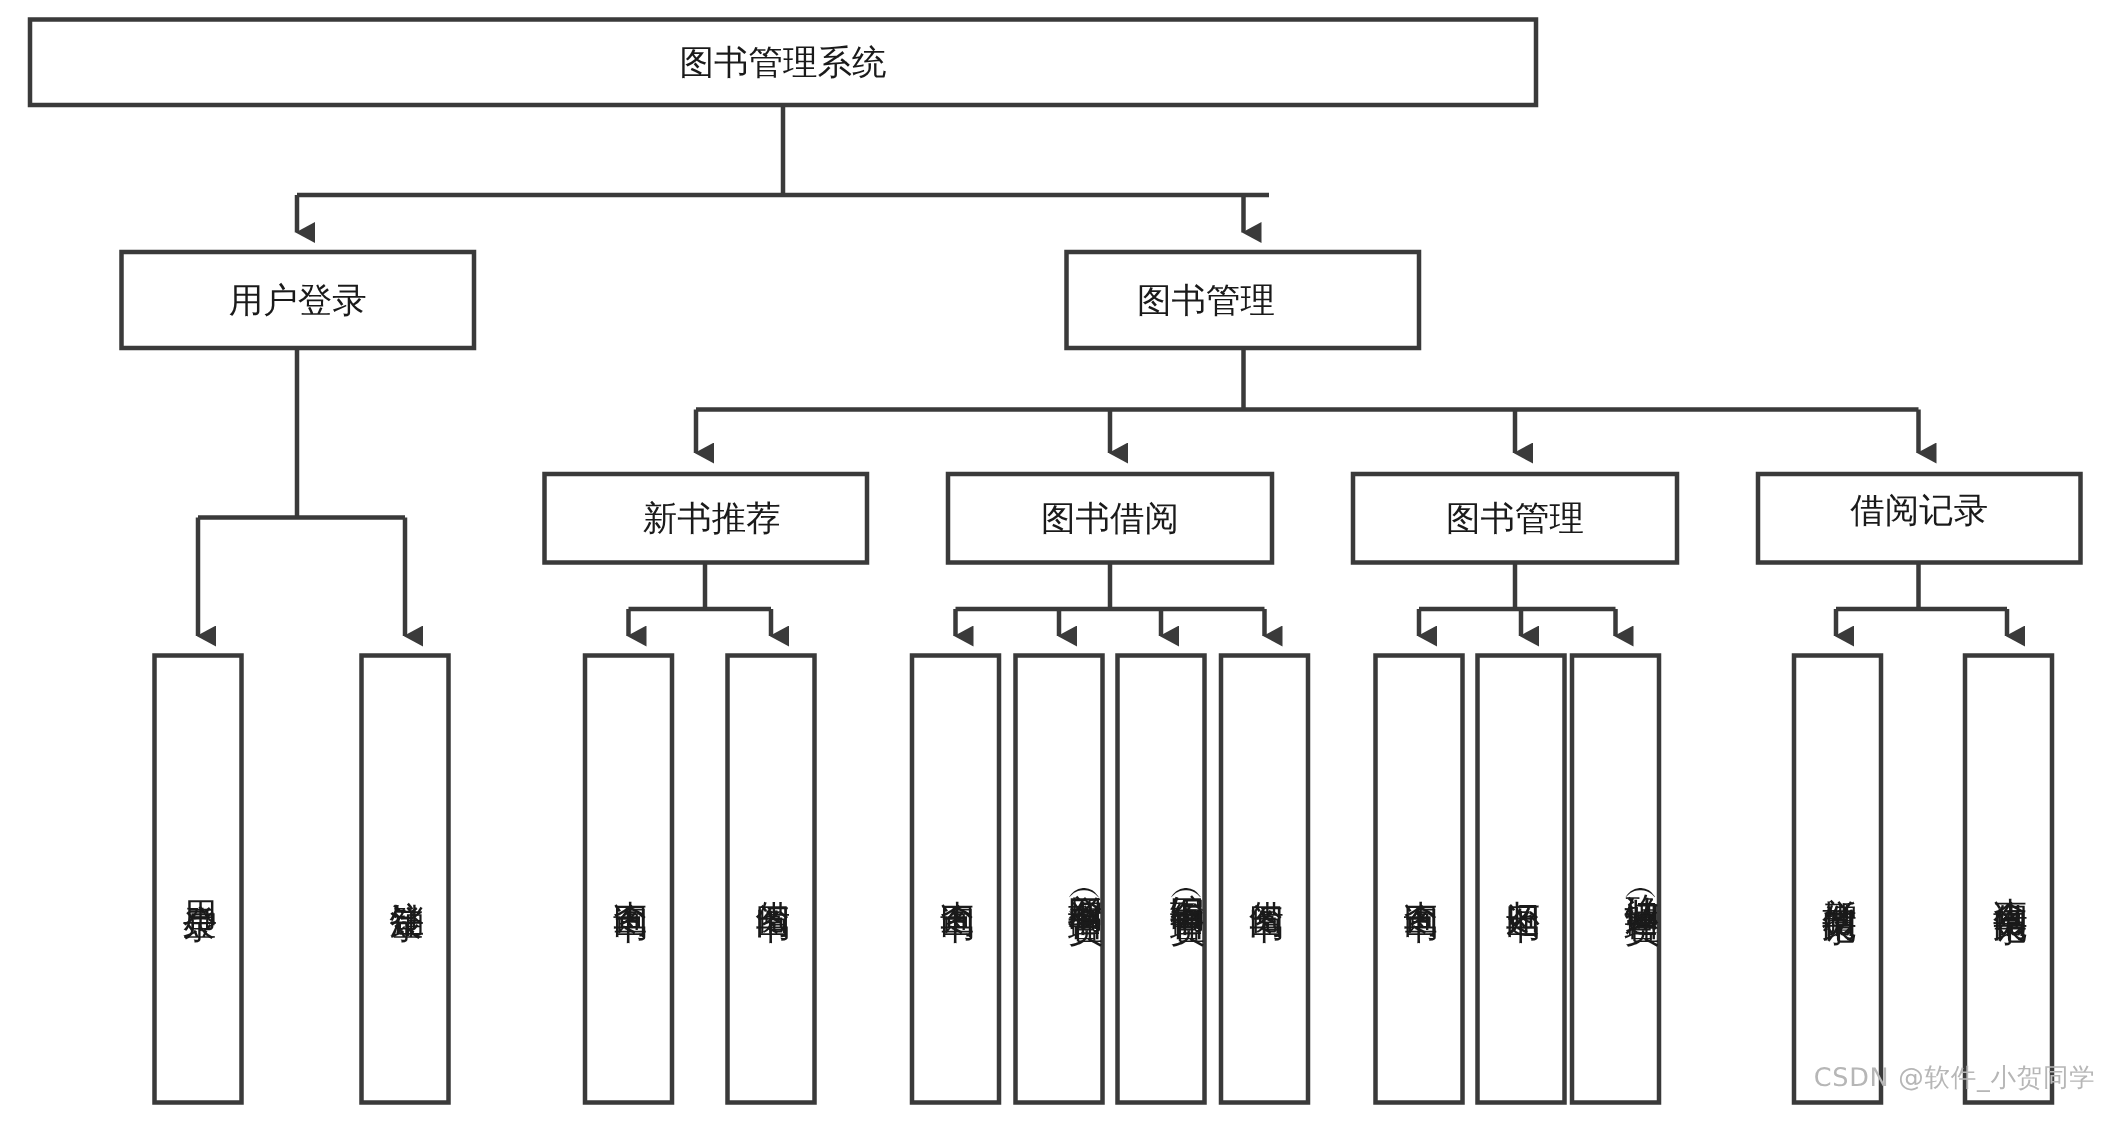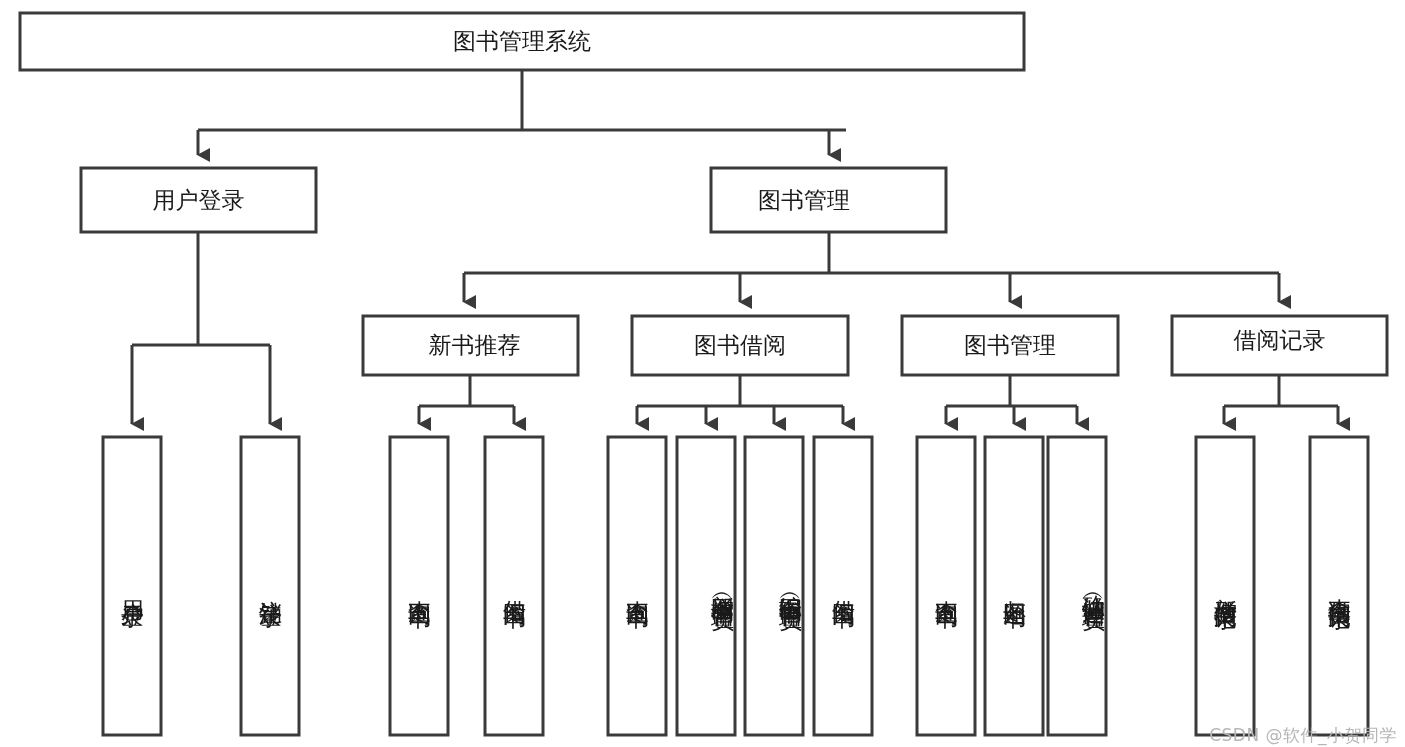--- a/index.html
+++ b/index.html
@@ -62,21 +62,21 @@
     stroke-width: 3;
     fill: none;
   }
   .arrow-head {
     fill: #3a3a3a;
     stroke: none;
   }
   .watermark {
     position: absolute;
     right: 8px;
-    bottom: 0;
+    bottom: 17px;
     font-family: "DejaVu Sans", "Liberation Sans", sans-serif;
     font-size: 17px;
     color: #b6b6b6;
     letter-spacing: 0.5px;
     user-select: none;
   }
 </style>
 </head>
 <body>
 

